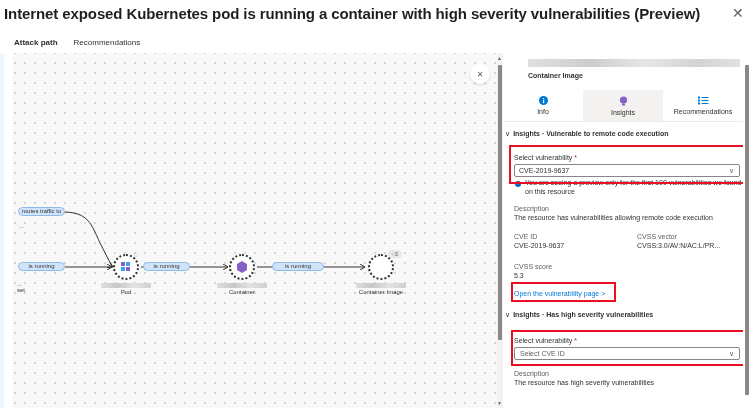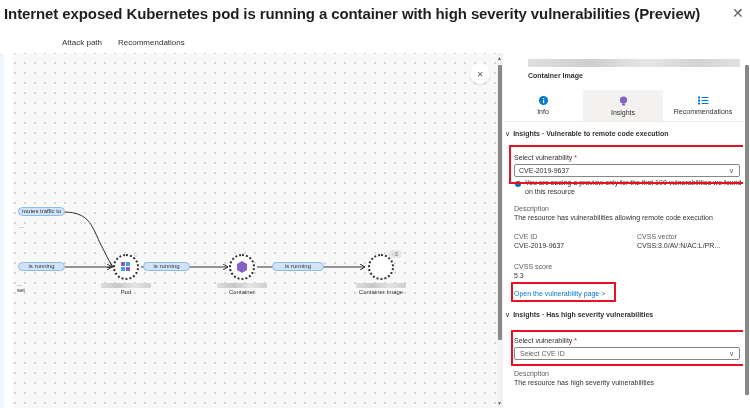--- a/index.html
+++ b/index.html
@@ -4,21 +4,21 @@
 <style>
   * { box-sizing: border-box; margin: 0; padding: 0; }
   html, body { width: 750px; height: 408px; overflow: hidden; background: #fff; font-family: "Liberation Sans", sans-serif; color: #323130; }
   .title-bar { position: absolute; left: 0; top: 0; width: 750px; height: 28px; }
   .title { position: absolute; left: 4px; top: 5px; font-size: 15px; font-weight: bold; color: #201f1e; white-space: nowrap; letter-spacing: -0.1px; }
   .more { position: absolute; left: 578px; top: 4px; font-size: 10px; color: #8a8886; }
   .close { position: absolute; left: 732px; top: 5px; font-size: 14px; color: #605e5c; cursor: pointer; }
   .left-stripe { position: absolute; left: 0; top: 53px; width: 4px; height: 355px; background: #eff6fc; }
   .tabs { position: absolute; left: 14px; top: 38px; height: 18px; display: flex; gap: 16px; font-size: 8px; }
   .tab { padding-bottom: 4px; cursor: pointer; color: #323130; }
-  .tab.active { font-weight: normal; border-bottom: 2px solid #0078d4; margin-left: 48px; }
+  .tab.active { font-weight: bold; border-bottom: 2px solid #0078d4; }
   .canvas { position: absolute; left: 13px; top: 53px; width: 484px; height: 355px; background-color: #f8f8f8;
     background-image: radial-gradient(#d6d6d6 0.8px, transparent 0.9px); background-size: 10px 10px; background-position: 7px 5px; overflow: hidden; }
   .canvas-close { position: absolute; left: 470px; top: 64px; width: 20px; height: 20px; border-radius: 50%; background: #fff; box-shadow: 0 1px 3px rgba(0,0,0,0.12); font-size: 8px; color: #605e5c; display: flex; align-items: center; justify-content: center; cursor: pointer; }
   .vscroll { position: absolute; left: 497px; top: 53px; width: 6px; height: 355px; background: #f3f2f1; }
   .vscroll .thumb { position: absolute; left: 1px; top: 12px; width: 4px; height: 275px; background: #8a8886; border-radius: 1px; }
   .vscroll .arr-up { position: absolute; left: 0; top: 2px; font-size: 5px; color: #605e5c; }
   .vscroll .arr-dn { position: absolute; left: 0; bottom: 2px; font-size: 5px; color: #605e5c; }
   .edge-label { position: absolute; height: 9px; background: #cfe4fa; border: 1px solid #8fbce6; border-radius: 5px; font-size: 6px; line-height: 7px; text-align: center; color: #323130; cursor: pointer; }
   .node { position: absolute; width: 26px; height: 26px; border-radius: 50%; background: #fff; border: 2px dotted #323130; cursor: pointer; }
   .node-label { position: absolute; font-size: 6px; color: #323130; text-align: center; width: 60px; }

